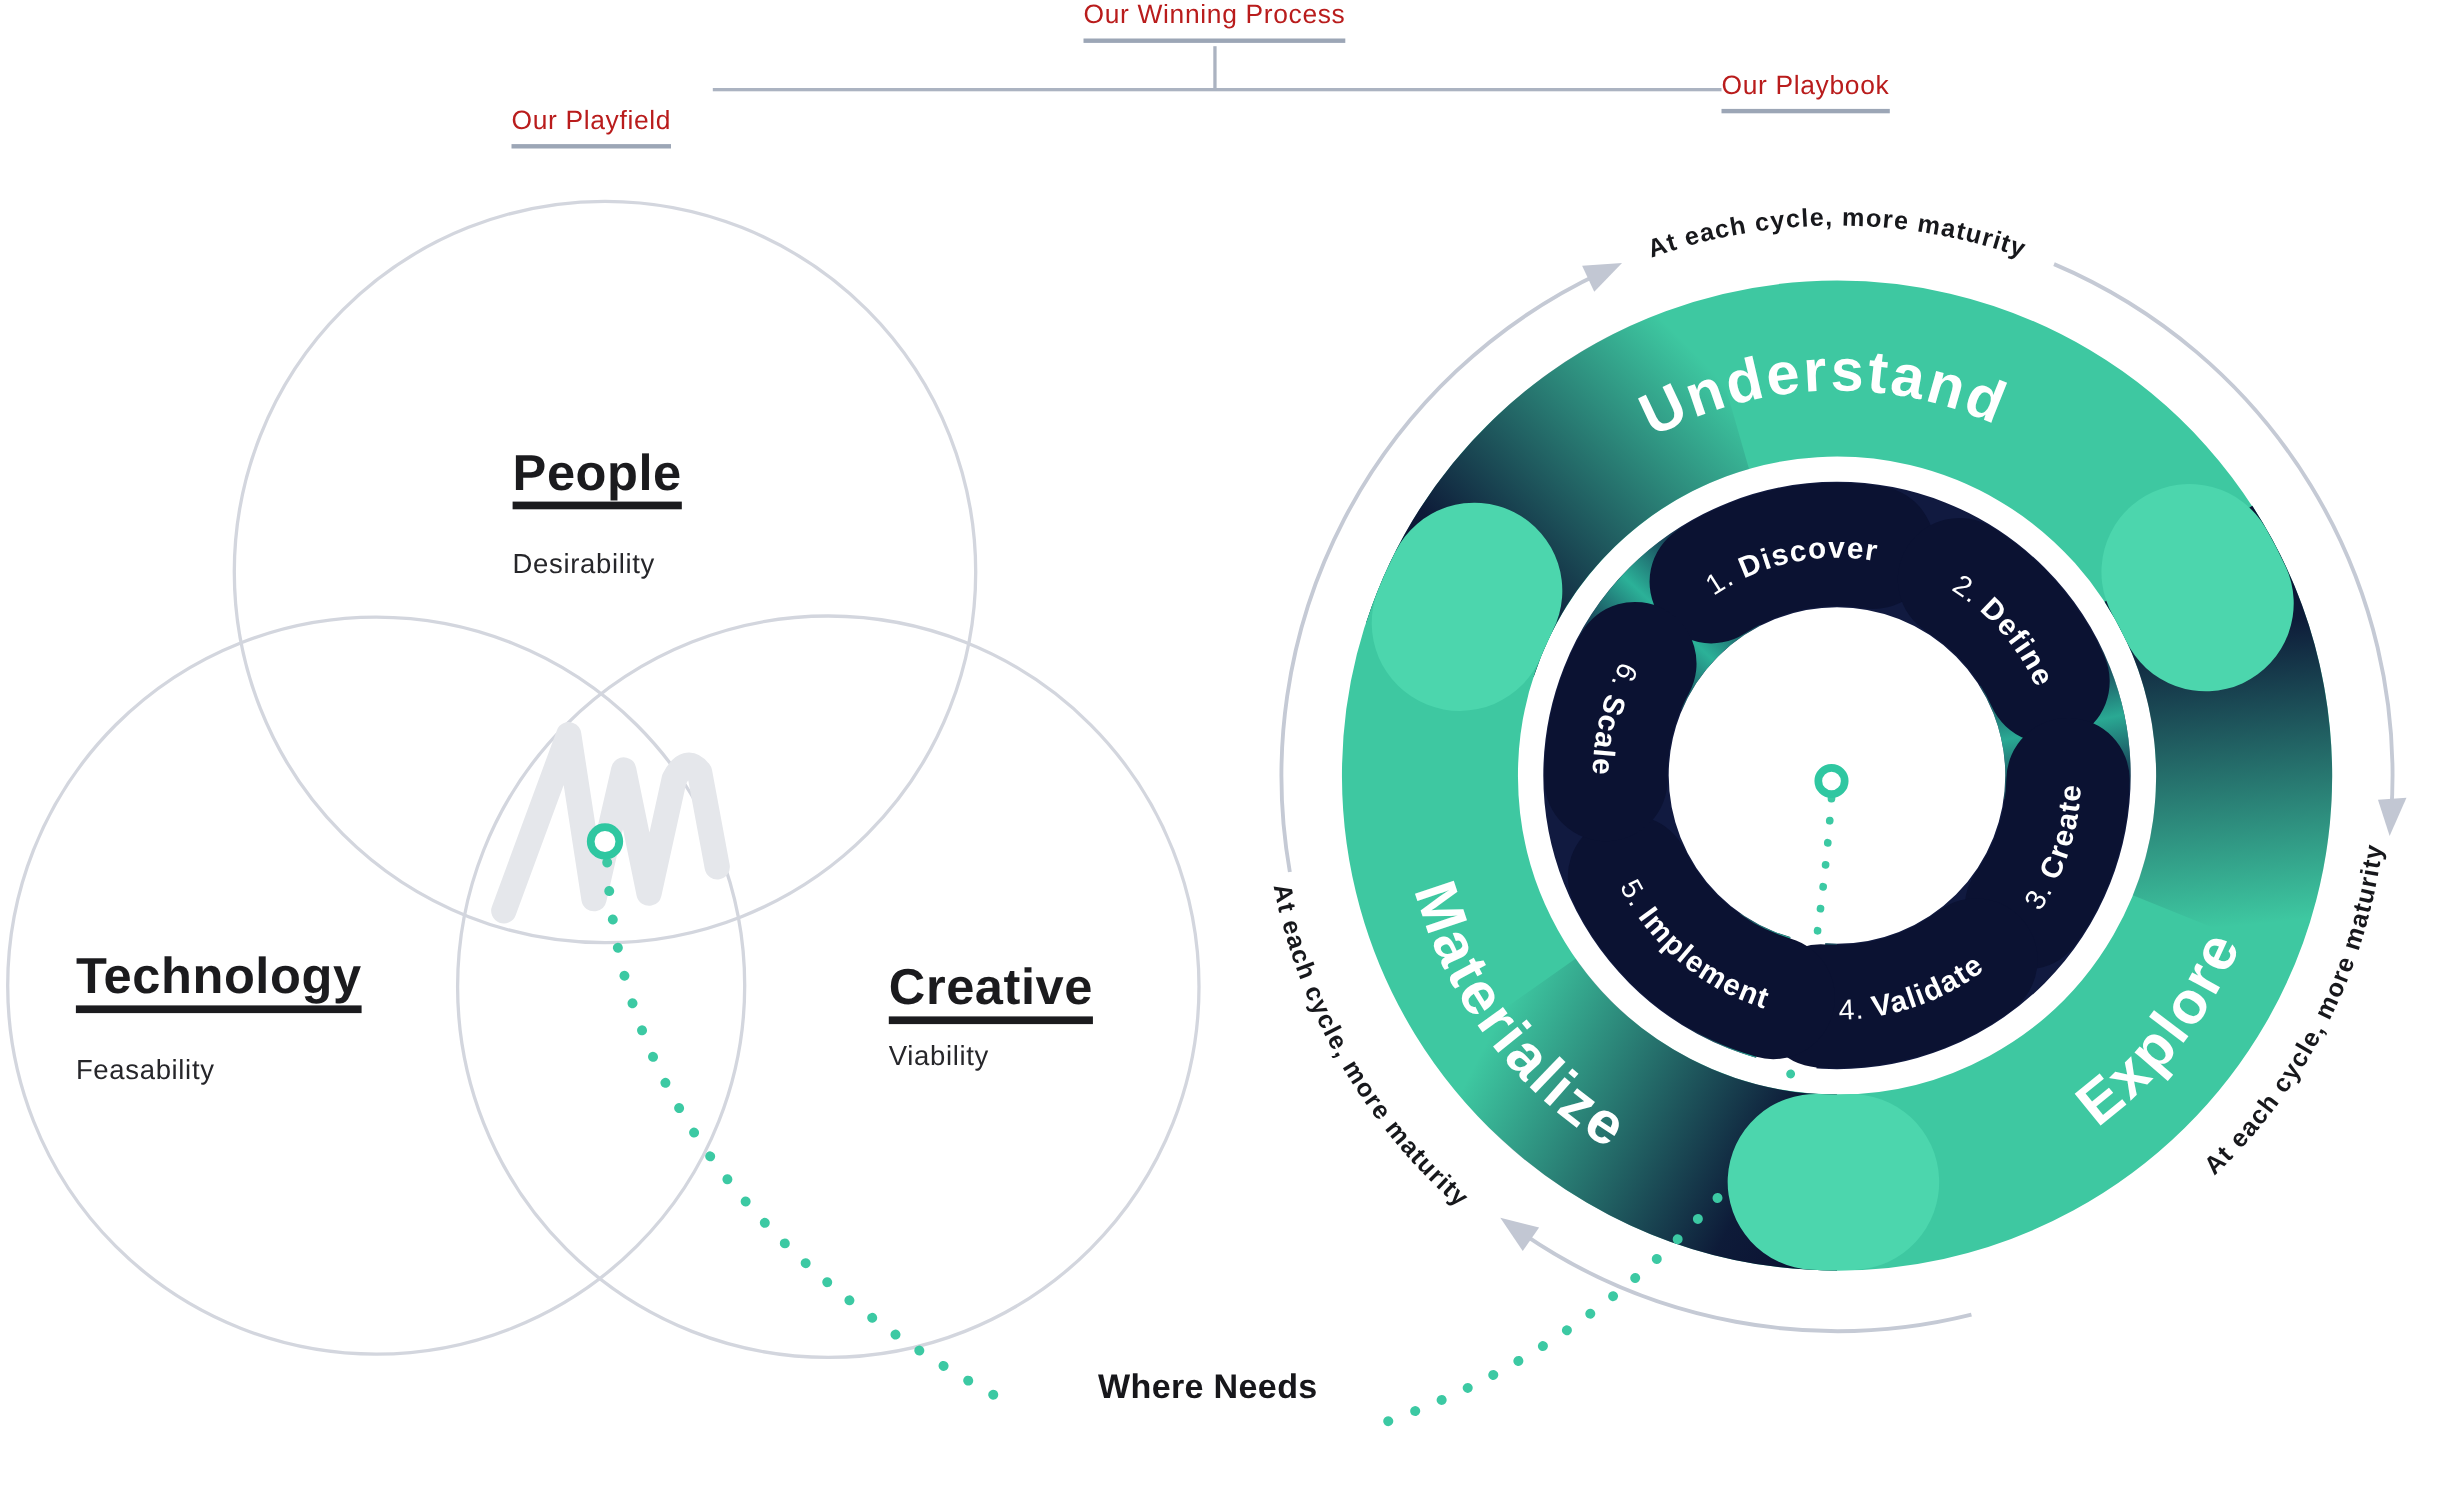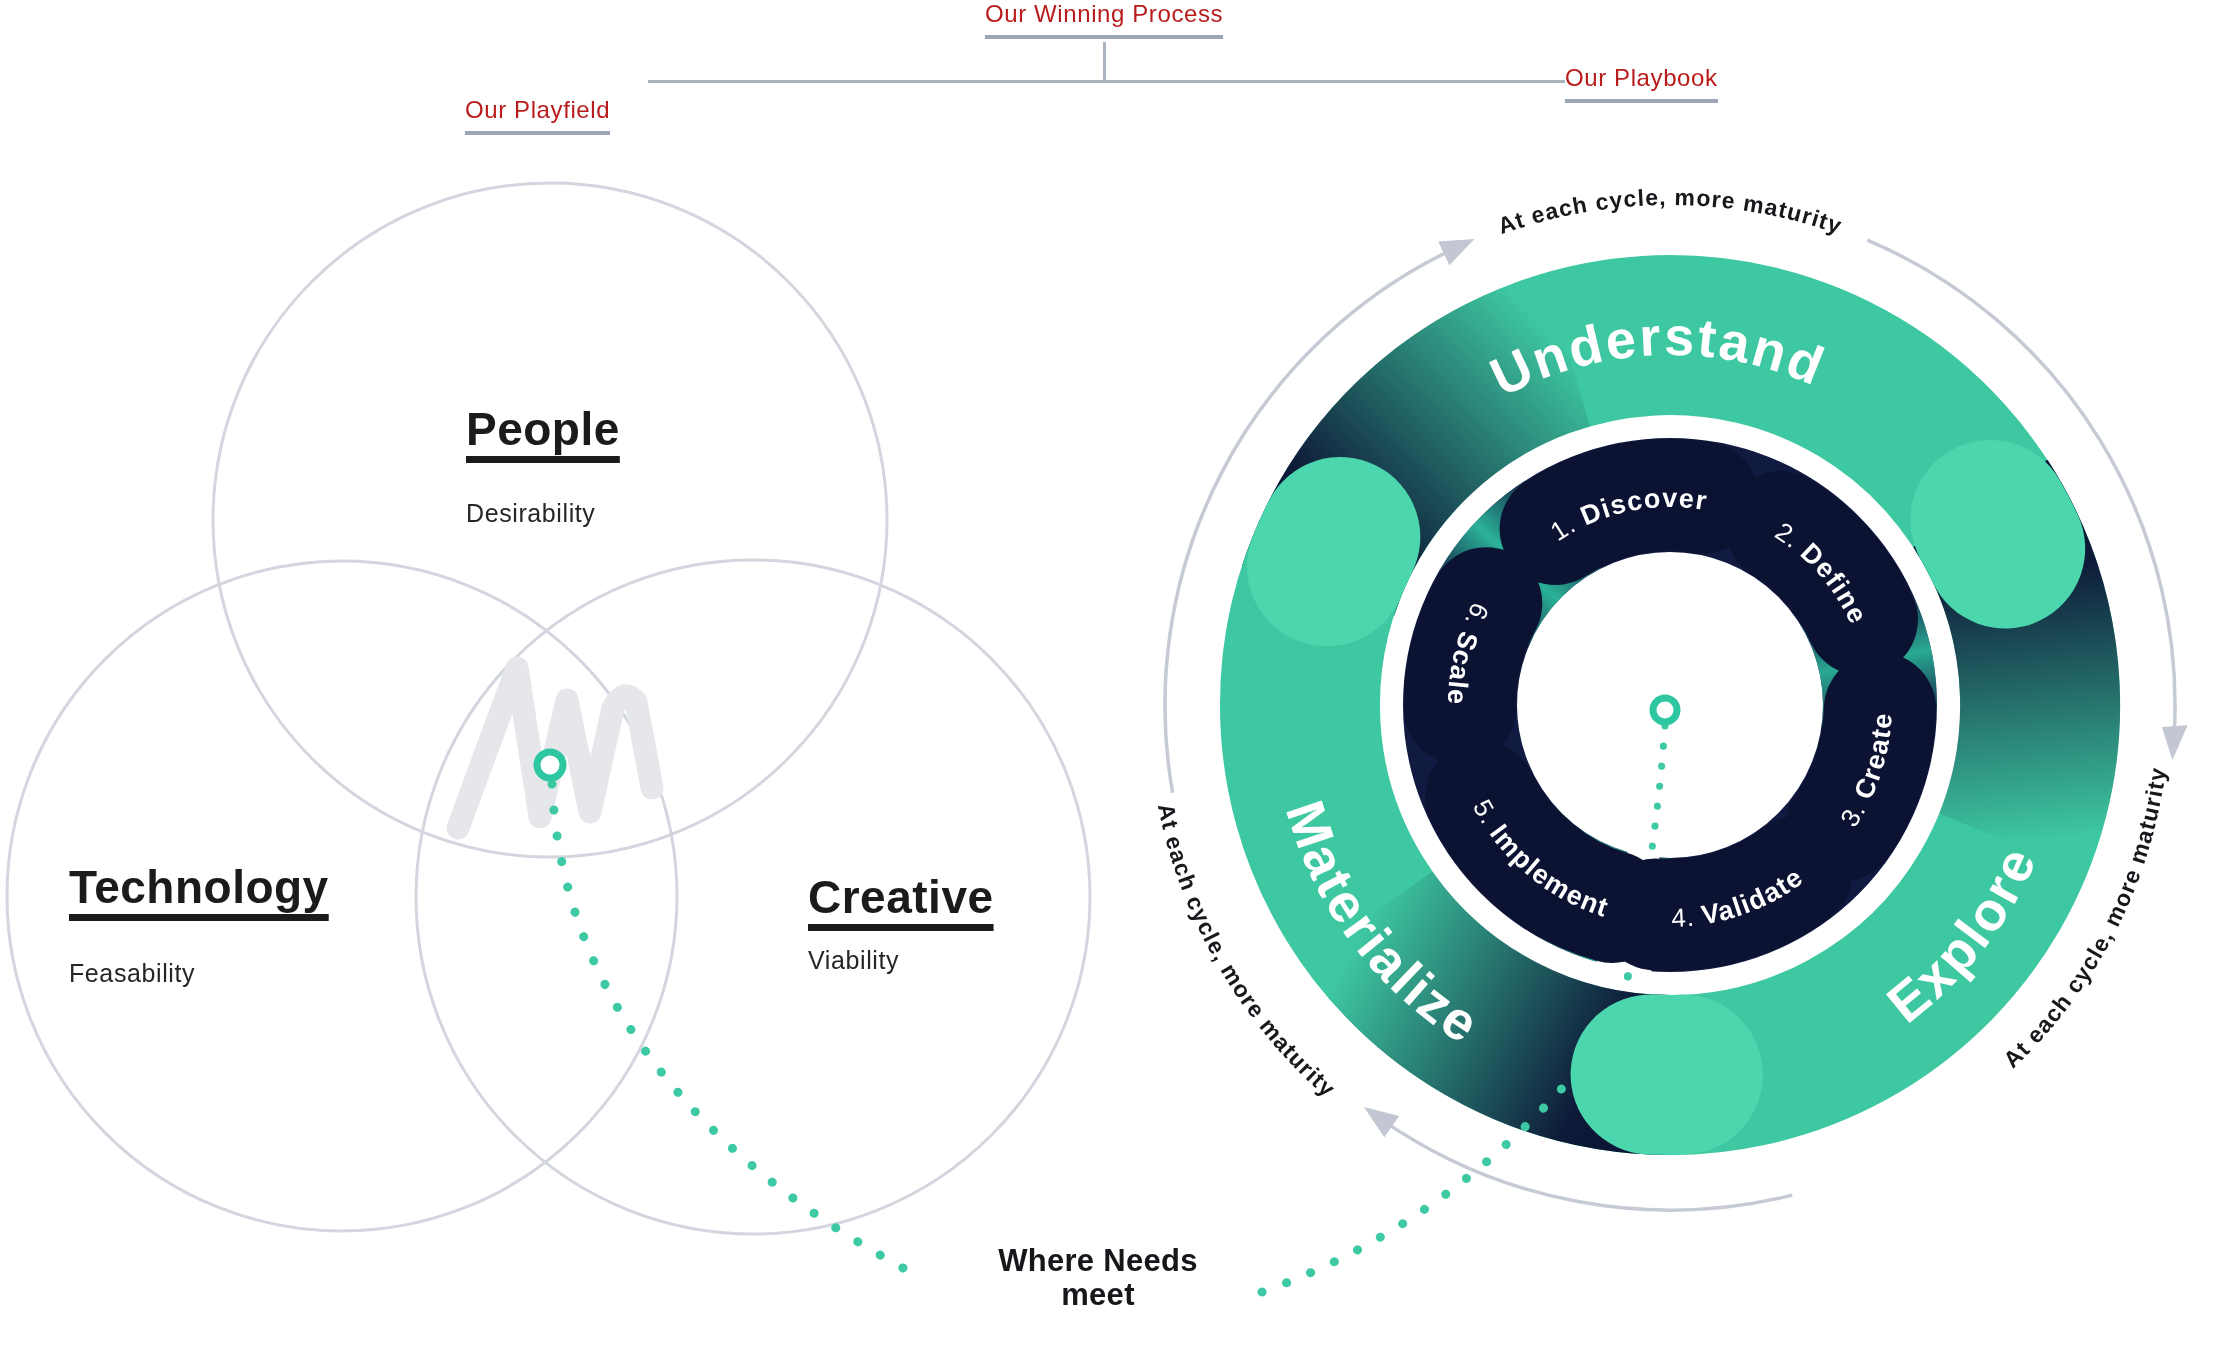--- a/index.html
+++ b/index.html
@@ -193,16 +193,15 @@
   </div>
   <div class="venn-sub" style="left:69px;top:959px;">Feasability</div>
 
   <div class="venn-block" style="left:808px;top:870px;">
     <span class="venn-title">Creative</span>
   </div>
   <div class="venn-sub" style="left:808px;top:946px;">Viability</div>
 
   <div class="callout">
     <div>Where Needs</div>
-    <div>meet</div>
   </div>
 
 </div>
 
 </body></html>

